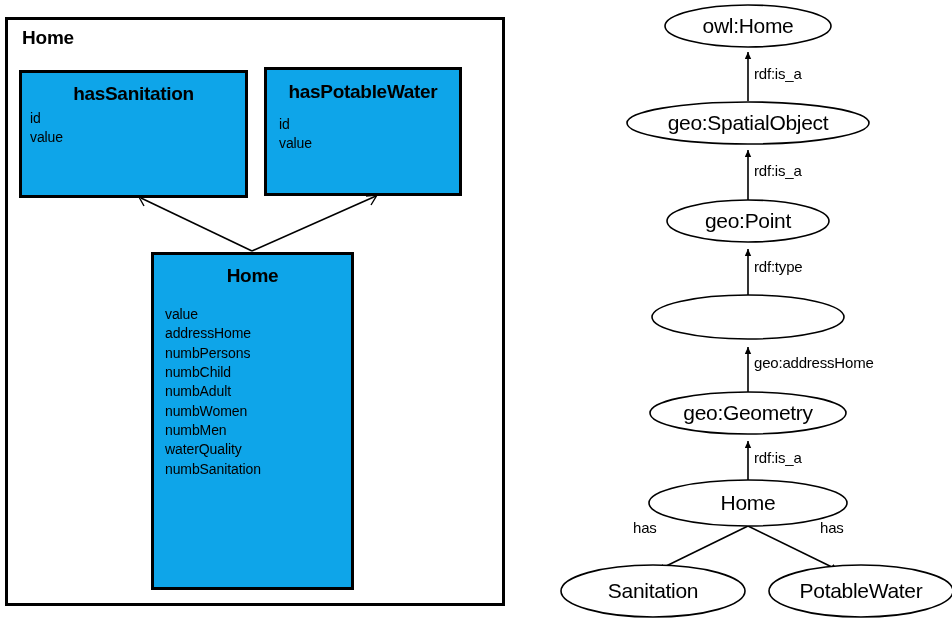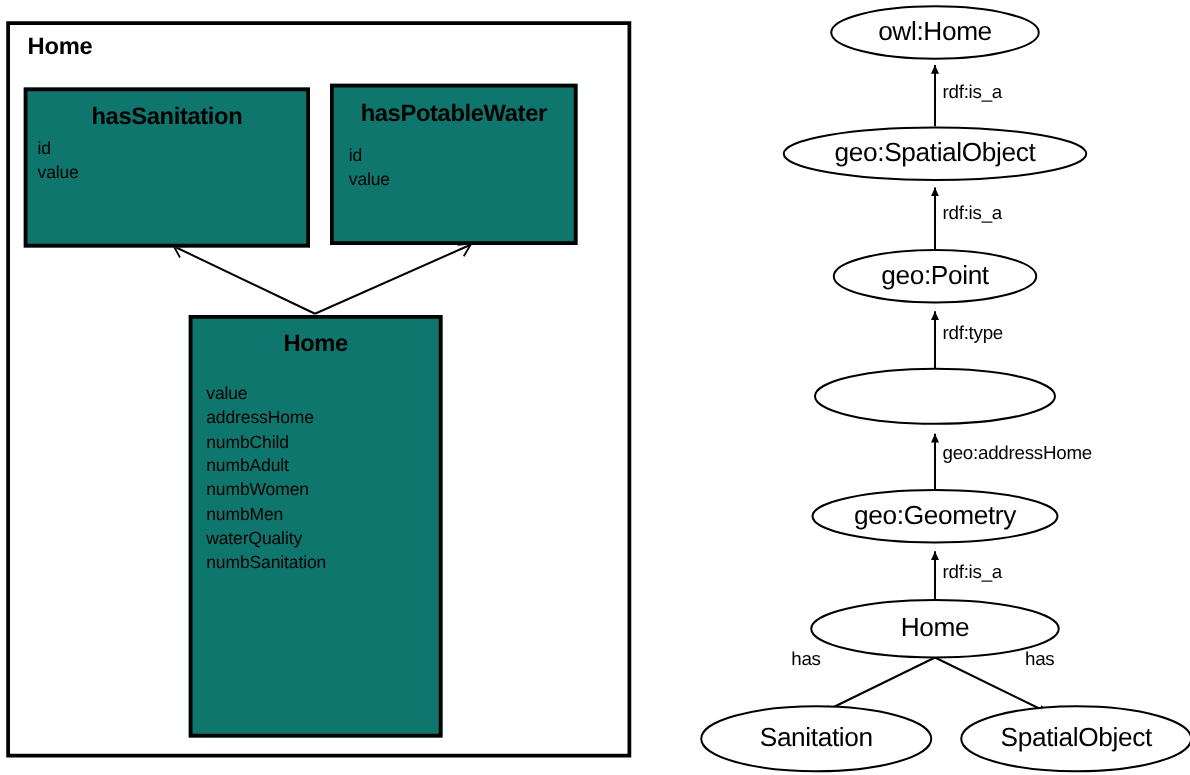--- a/index.html
+++ b/index.html
@@ -39,21 +39,21 @@
     top: 7px;
     font-size: 19px;
     font-weight: bold;
     letter-spacing: -0.2px;
   }
 
   .uml-box {
     position: absolute;
     border: 3px solid #000;
     box-sizing: border-box;
-    background: #0f766e;
+    background: #0ea5e9;
   }
   .uml-box .uml-title {
     display: block;
     text-align: center;
     font-weight: bold;
     font-size: 19px;
     letter-spacing: -0.3px;
   }
   .uml-attrs {
     display: block;
@@ -155,20 +155,21 @@
       <span class="uml-attr">id</span>
       <span class="uml-attr">value</span>
     </span>
   </div>
 
   <div class="uml-box" id="box-home-class">
     <span class="uml-title">Home</span>
     <span class="uml-attrs">
       <span class="uml-attr">value</span>
       <span class="uml-attr">addressHome</span>
+      <span class="uml-attr">numbPersons</span>
       <span class="uml-attr">numbChild</span>
       <span class="uml-attr">numbAdult</span>
       <span class="uml-attr">numbWomen</span>
       <span class="uml-attr">numbMen</span>
       <span class="uml-attr">waterQuality</span>
       <span class="uml-attr">numbSanitation</span>
     </span>
   </div>
 
   <div class="onto">
@@ -198,21 +199,21 @@
       <ellipse class="node-ellipse" cx="133" cy="591" rx="92" ry="26"></ellipse>
       <ellipse class="node-ellipse" cx="341" cy="591" rx="92" ry="26"></ellipse>
     </svg>
 
     <span class="node-label" style="left:228px; top:26px;">owl:Home</span>
     <span class="node-label" style="left:228px; top:123px;">geo:SpatialObject</span>
     <span class="node-label" style="left:228px; top:221px;">geo:Point</span>
     <span class="node-label" style="left:228px; top:413px;">geo:Geometry</span>
     <span class="node-label" style="left:228px; top:503px;">Home</span>
     <span class="node-label" style="left:133px; top:591px;">Sanitation</span>
-    <span class="node-label" style="left:341px; top:591px;">SpatialObject</span>
+    <span class="node-label" style="left:341px; top:591px;">PotableWater</span>
 
     <span class="edge-label" style="left:234px; top:65px;">rdf:is_a</span>
     <span class="edge-label" style="left:234px; top:162px;">rdf:is_a</span>
     <span class="edge-label" style="left:234px; top:258px;">rdf:type</span>
     <span class="edge-label" style="left:234px; top:354px;">geo:addressHome</span>
     <span class="edge-label" style="left:234px; top:449px;">rdf:is_a</span>
     <span class="edge-label" style="left:113px; top:519px;">has</span>
     <span class="edge-label" style="left:300px; top:519px;">has</span>
   </div>
 

